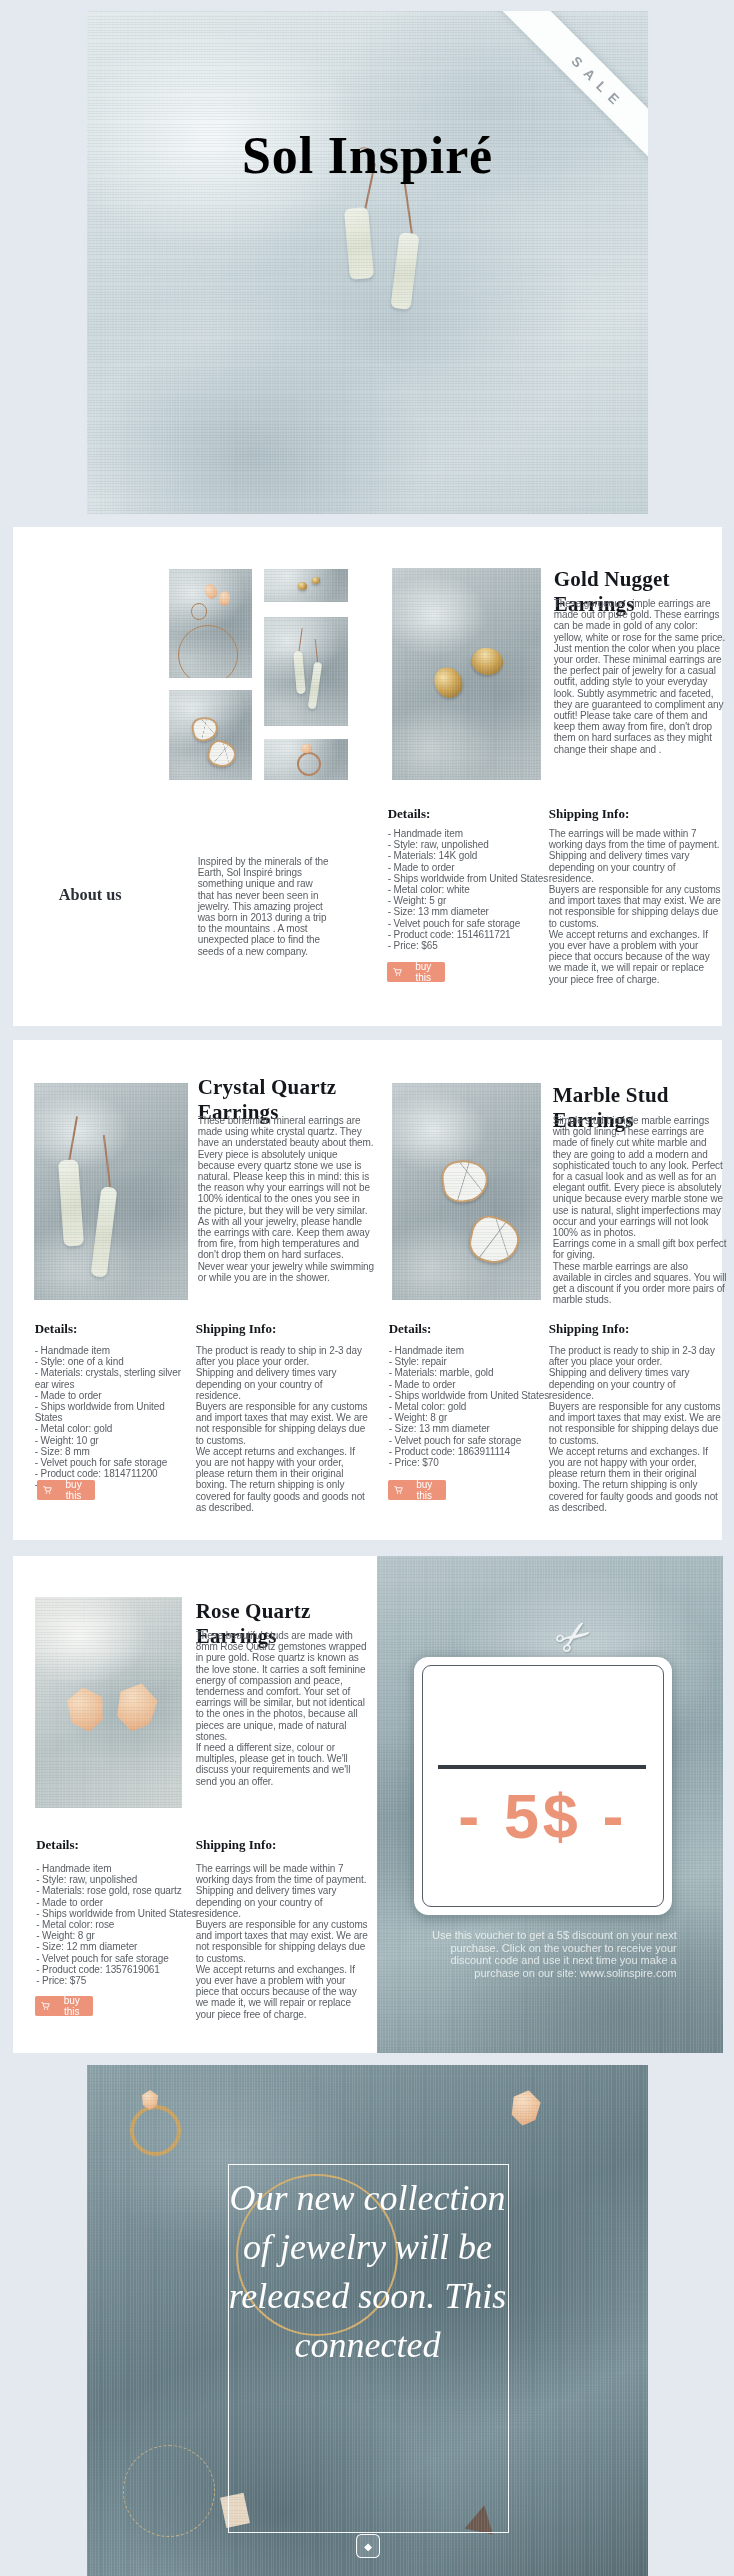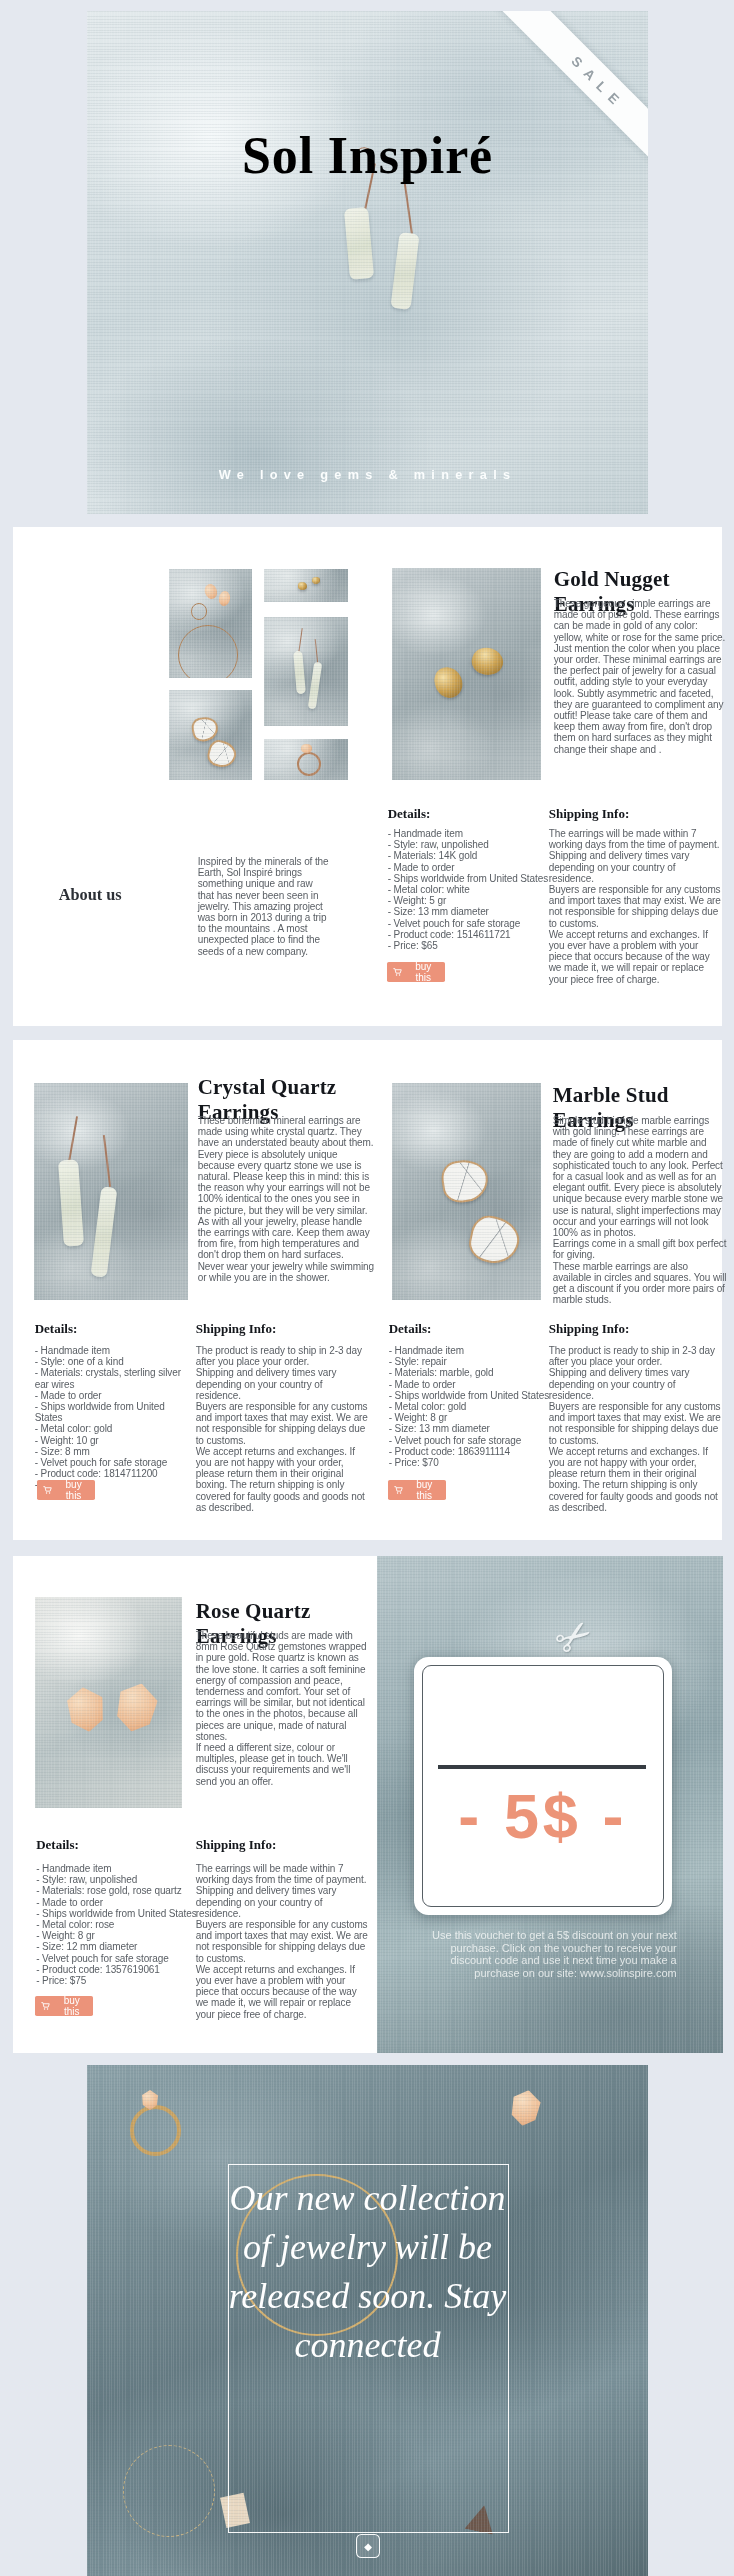--- a/index.html
+++ b/index.html
@@ -94,21 +94,20 @@
       <div class="abs wire" style="left:282px;top:152px;height:47px;transform:rotate(12deg);"></div>
       <div class="abs" style="left:268px;top:136px;width:16.3px;height:16.3px;border:1.8px solid #a87a60;border-radius:50%;border-left-color:transparent;border-bottom-color:transparent;transform:rotate(-40deg);"></div>
       <div class="abs crystal" style="left:260px;top:197px;width:23.5px;height:71px;transform:rotate(-5deg);"></div>
       <div class="abs wire" style="left:320px;top:167px;height:56px;transform:rotate(-8deg);"></div>
       <div class="abs crystal" style="left:308px;top:222px;width:20px;height:76px;transform:rotate(7deg);"></div>
     </div>
     <div class="abs ribbon">
       <span>SALE</span>
     </div>
     <h1 class="abs hero-title" style="left:0;top:80px;">Sol Inspiré</h1>
-    <div class="abs hero-tag" style="left:0;top:457px;">We love gems &amp; minerals</div>
   </section>
 
   <section class="panel" style="left:12.7px;top:527px;width:709px;height:499px;">
 
     <div class="photo fab-grey" style="left:156px;top:42px;width:83px;height:109px;">
       <div class="abs peach" style="left:36px;top:14.5px;width:11.8px;height:15.4px;border-radius:50%;transform:rotate(-20deg);"></div>
       <div class="abs peach" style="left:50px;top:22px;width:11px;height:14.5px;border-radius:50%;transform:rotate(10deg);"></div>
       <div class="abs ringc" style="left:22px;top:34px;width:14.5px;height:14.5px;border:1.8px solid #b08055;"></div>
       <div class="abs ringc" style="left:9px;top:56px;width:58px;height:58px;border:1.4px solid #b08055;"></div>
     </div>
@@ -298,20 +297,20 @@
     <div class="photo fab-dark" style="inset:0;">
       <div class="abs ringc" style="left:43px;top:40px;width:43px;height:43px;border:4.5px solid #c9a260;"></div>
       <div class="abs peach hexa" style="left:54px;top:25px;width:18px;height:20px;"></div>
       <div class="abs peach hexa" style="left:423px;top:25px;width:31px;height:36px;transform:rotate(10deg);"></div>
       <div class="abs ringc" style="left:149px;top:109px;width:158px;height:158px;border:2.7px solid #d2ae6c;"></div>
       <div class="abs ringc" style="left:36px;top:380px;width:90px;height:90px;border:1.8px dashed rgba(214,184,126,.85);"></div>
       <div class="abs" style="left:136px;top:430px;width:23.5px;height:31px;background:#e8d8c2;transform:rotate(-12deg);"></div>
       <div class="abs" style="left:380px;top:440px;width:29px;height:27px;background:#6b564b;clip-path:polygon(50% 0,100% 100%,0 100%);transform:rotate(12deg);"></div>
     </div>
     <div class="abs frame" style="left:141px;top:99px;width:279px;height:367px;"></div>
-    <div class="abs fmsg" style="left:141px;top:109px;width:279px;">Our new collection of jewelry will be released soon. Stay connected</div>
+    <div class="abs fmsg" style="left:141px;top:109px;width:279px;">Our new collection of jewelry will be released soon. This connected</div>
     <div class="abs badge" style="left:269px;top:469px;">
       <span>◆</span>
     </div>
   </section>
 
 </div>
 
 
 </body></html>

